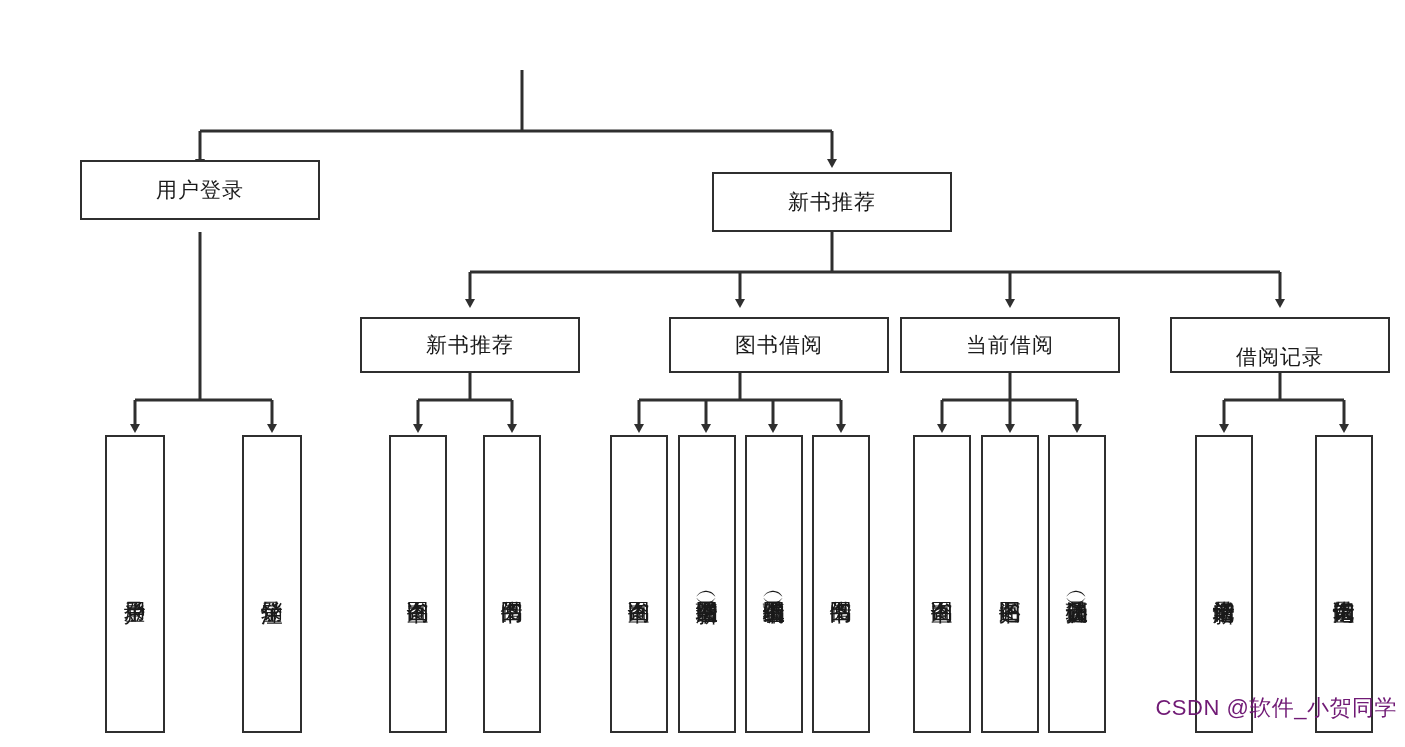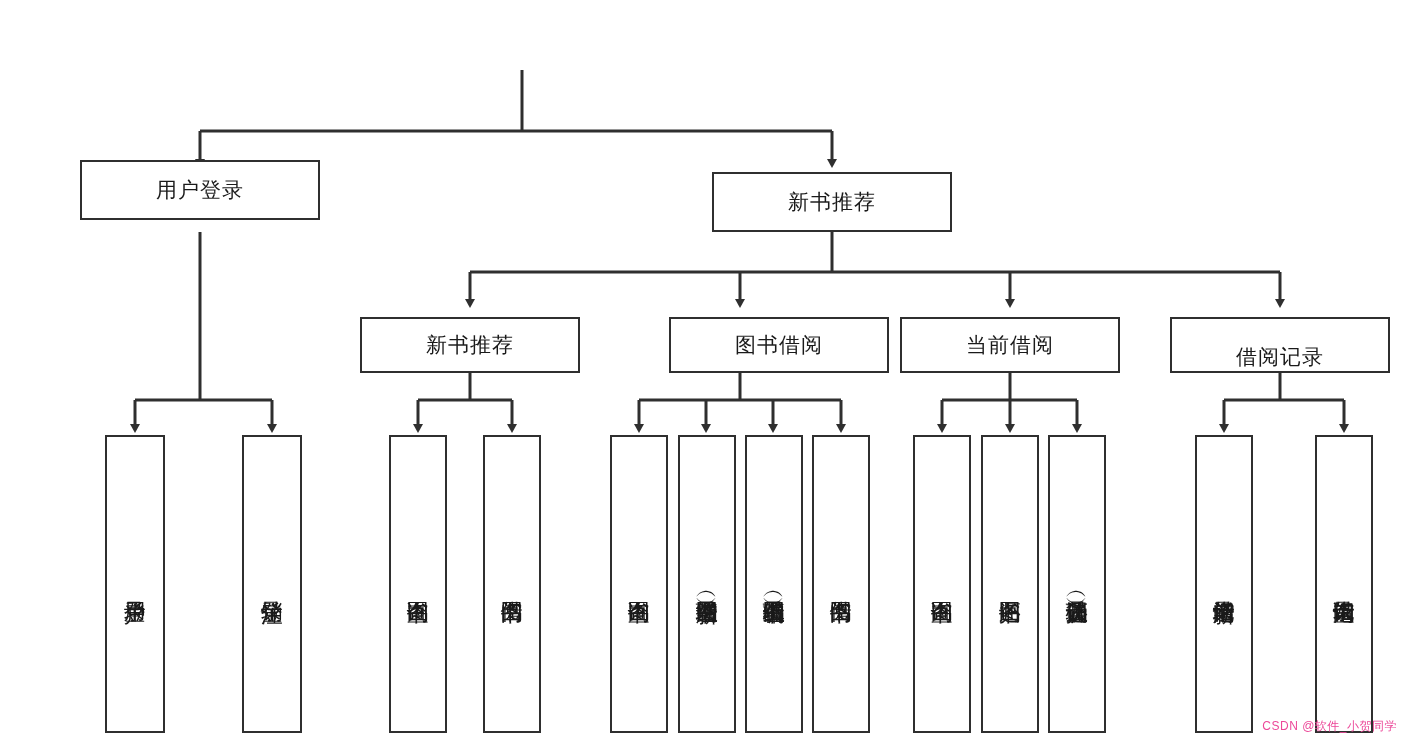--- a/index.html
+++ b/index.html
@@ -50,23 +50,23 @@
   }
   .node.v .vtext {
     writing-mode: vertical-rl;
     text-orientation: upright;
     display: block;
     white-space: nowrap;
   }
   .watermark {
     position: absolute;
     right: 8px;
-    bottom: 12px;
-    font-size: 12px;
-    color: #ec4899;
+    bottom: 24px;
+    font-size: 22px;
+    color: #701a75;
     white-space: nowrap;
     letter-spacing: 0.5px;
   }
 </style>
 </head>
 <body>
 
 <div id="canvas">
 
   <svg class="connectors" viewBox="0 0 1405 747" xmlns="http://www.w3.org/2000/svg">

